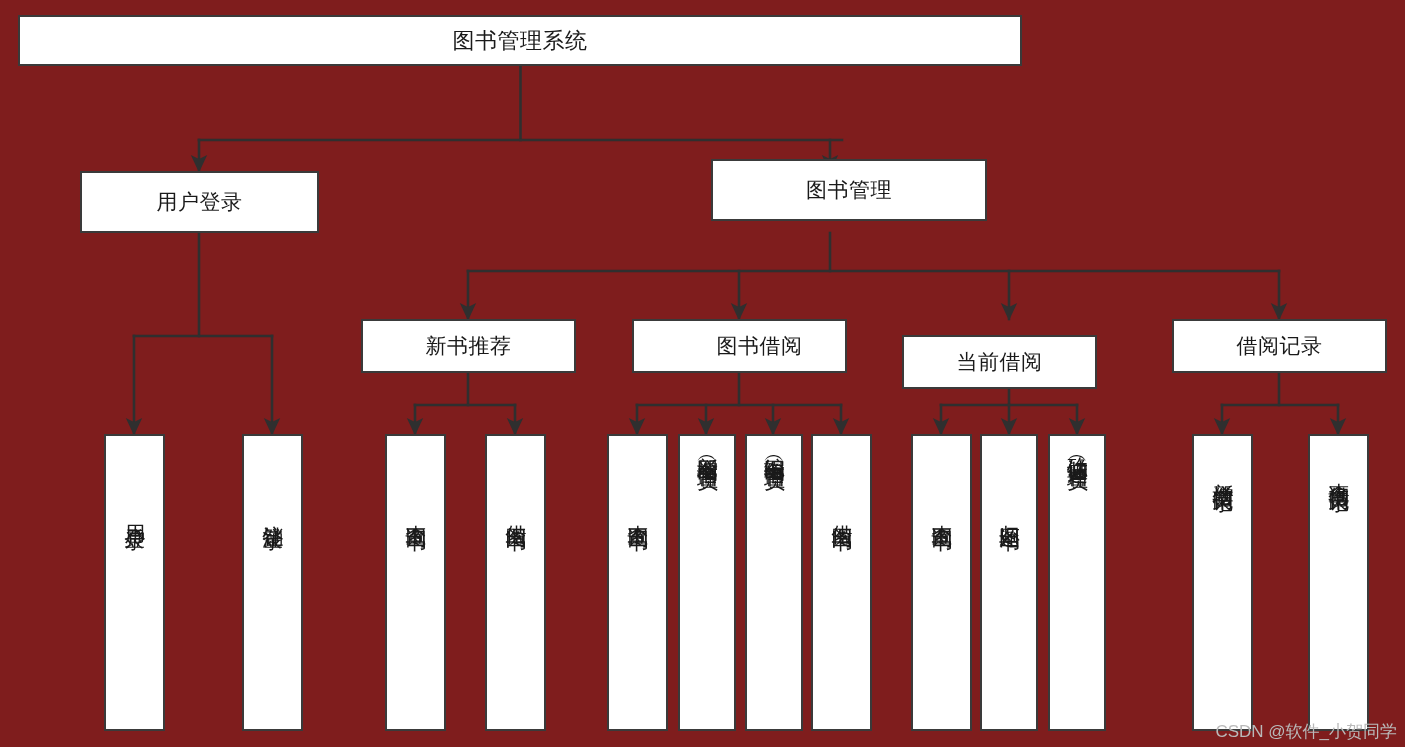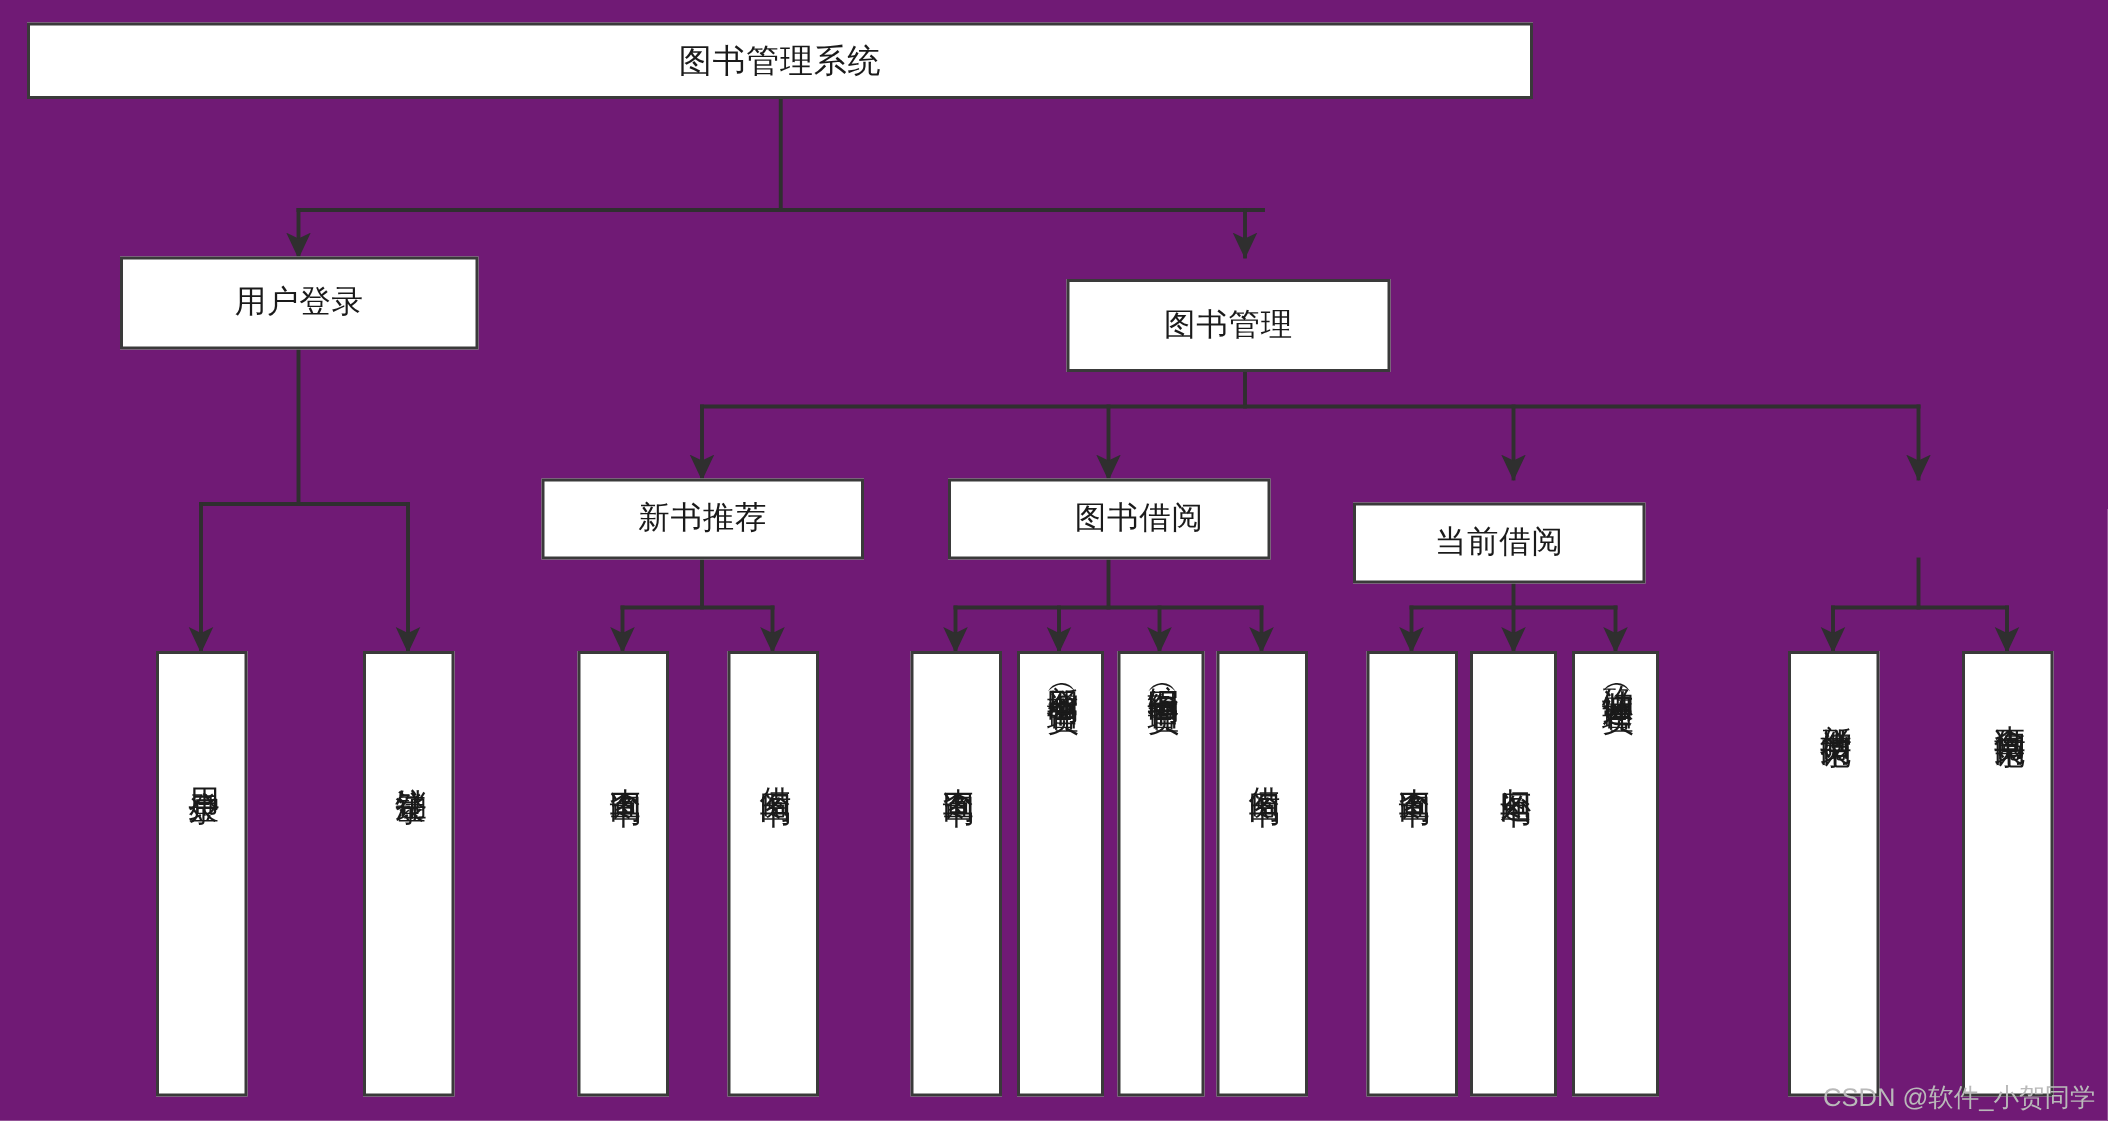--- a/index.html
+++ b/index.html
@@ -3,21 +3,21 @@
 <meta charset="utf-8">
 <title>图书管理系统 功能结构图</title>
 <style>
   html,body{margin:0;padding:0;}
   body{
     width:1405px;height:747px;
     background:#ffffff;
     font-family:"Liberation Sans","DejaVu Sans",sans-serif;
     overflow:hidden;
   }
-  #canvas{position:relative;width:1405px;height:747px;background:#701a75;}
+  #canvas{position:relative;width:1405px;height:747px;background:#7f1d1d;}
   #wires{position:absolute;left:0;top:0;width:1405px;height:747px;}
 
   .node{
     position:absolute;
     box-sizing:border-box;
     background:#ffffff;
     border:2.5px solid #3a3a3a;
     display:flex;
     align-items:center;
     justify-content:center;
@@ -121,32 +121,35 @@
     </g>
   </svg>
 
   <div class="node h-node root" style="left:18px;top:15px;width:1004px;height:51px;">
     <span class="lbl">图书管理系统</span>
   </div>
 
   <div class="node h-node" style="left:80px;top:171px;width:239px;height:62px;">
     <span class="lbl">用户登录</span>
   </div>
-  <div class="node h-node" style="left:711px;top:186px;width:216px;height:62px;">
+  <div class="node h-node" style="left:711px;top:159px;width:276px;height:62px;">
     <span class="lbl">图书管理</span>
   </div>
 
   <div class="node h-node" style="left:361px;top:319px;width:215px;height:54px;">
     <span class="lbl">新书推荐</span>
   </div>
   <div class="node h-node" style="left:632px;top:319px;width:215px;height:54px;padding-left:40px;">
     <span class="lbl">图书借阅</span>
   </div>
   <div class="node h-node" style="left:902px;top:319px;width:195px;height:54px;margin-top:16px;">
     <span class="lbl">当前借阅</span>
+  </div>
+  <div class="node h-node" style="left:1172px;top:319px;width:215px;height:54px;">
+    <span class="lbl">借阅记录</span>
   </div>
 
   <div class="node v-node" style="left:104px;top:434px;width:61px;height:297px;padding-top:72px;">
     <span class="lbl">用户登录</span>
   </div>
   <div class="node v-node" style="left:242px;top:434px;width:61px;height:297px;padding-top:72px;">
     <span class="lbl">注销登录</span>
   </div>
 
   <div class="node v-node" style="left:385px;top:434px;width:61px;height:297px;padding-top:72px;">

